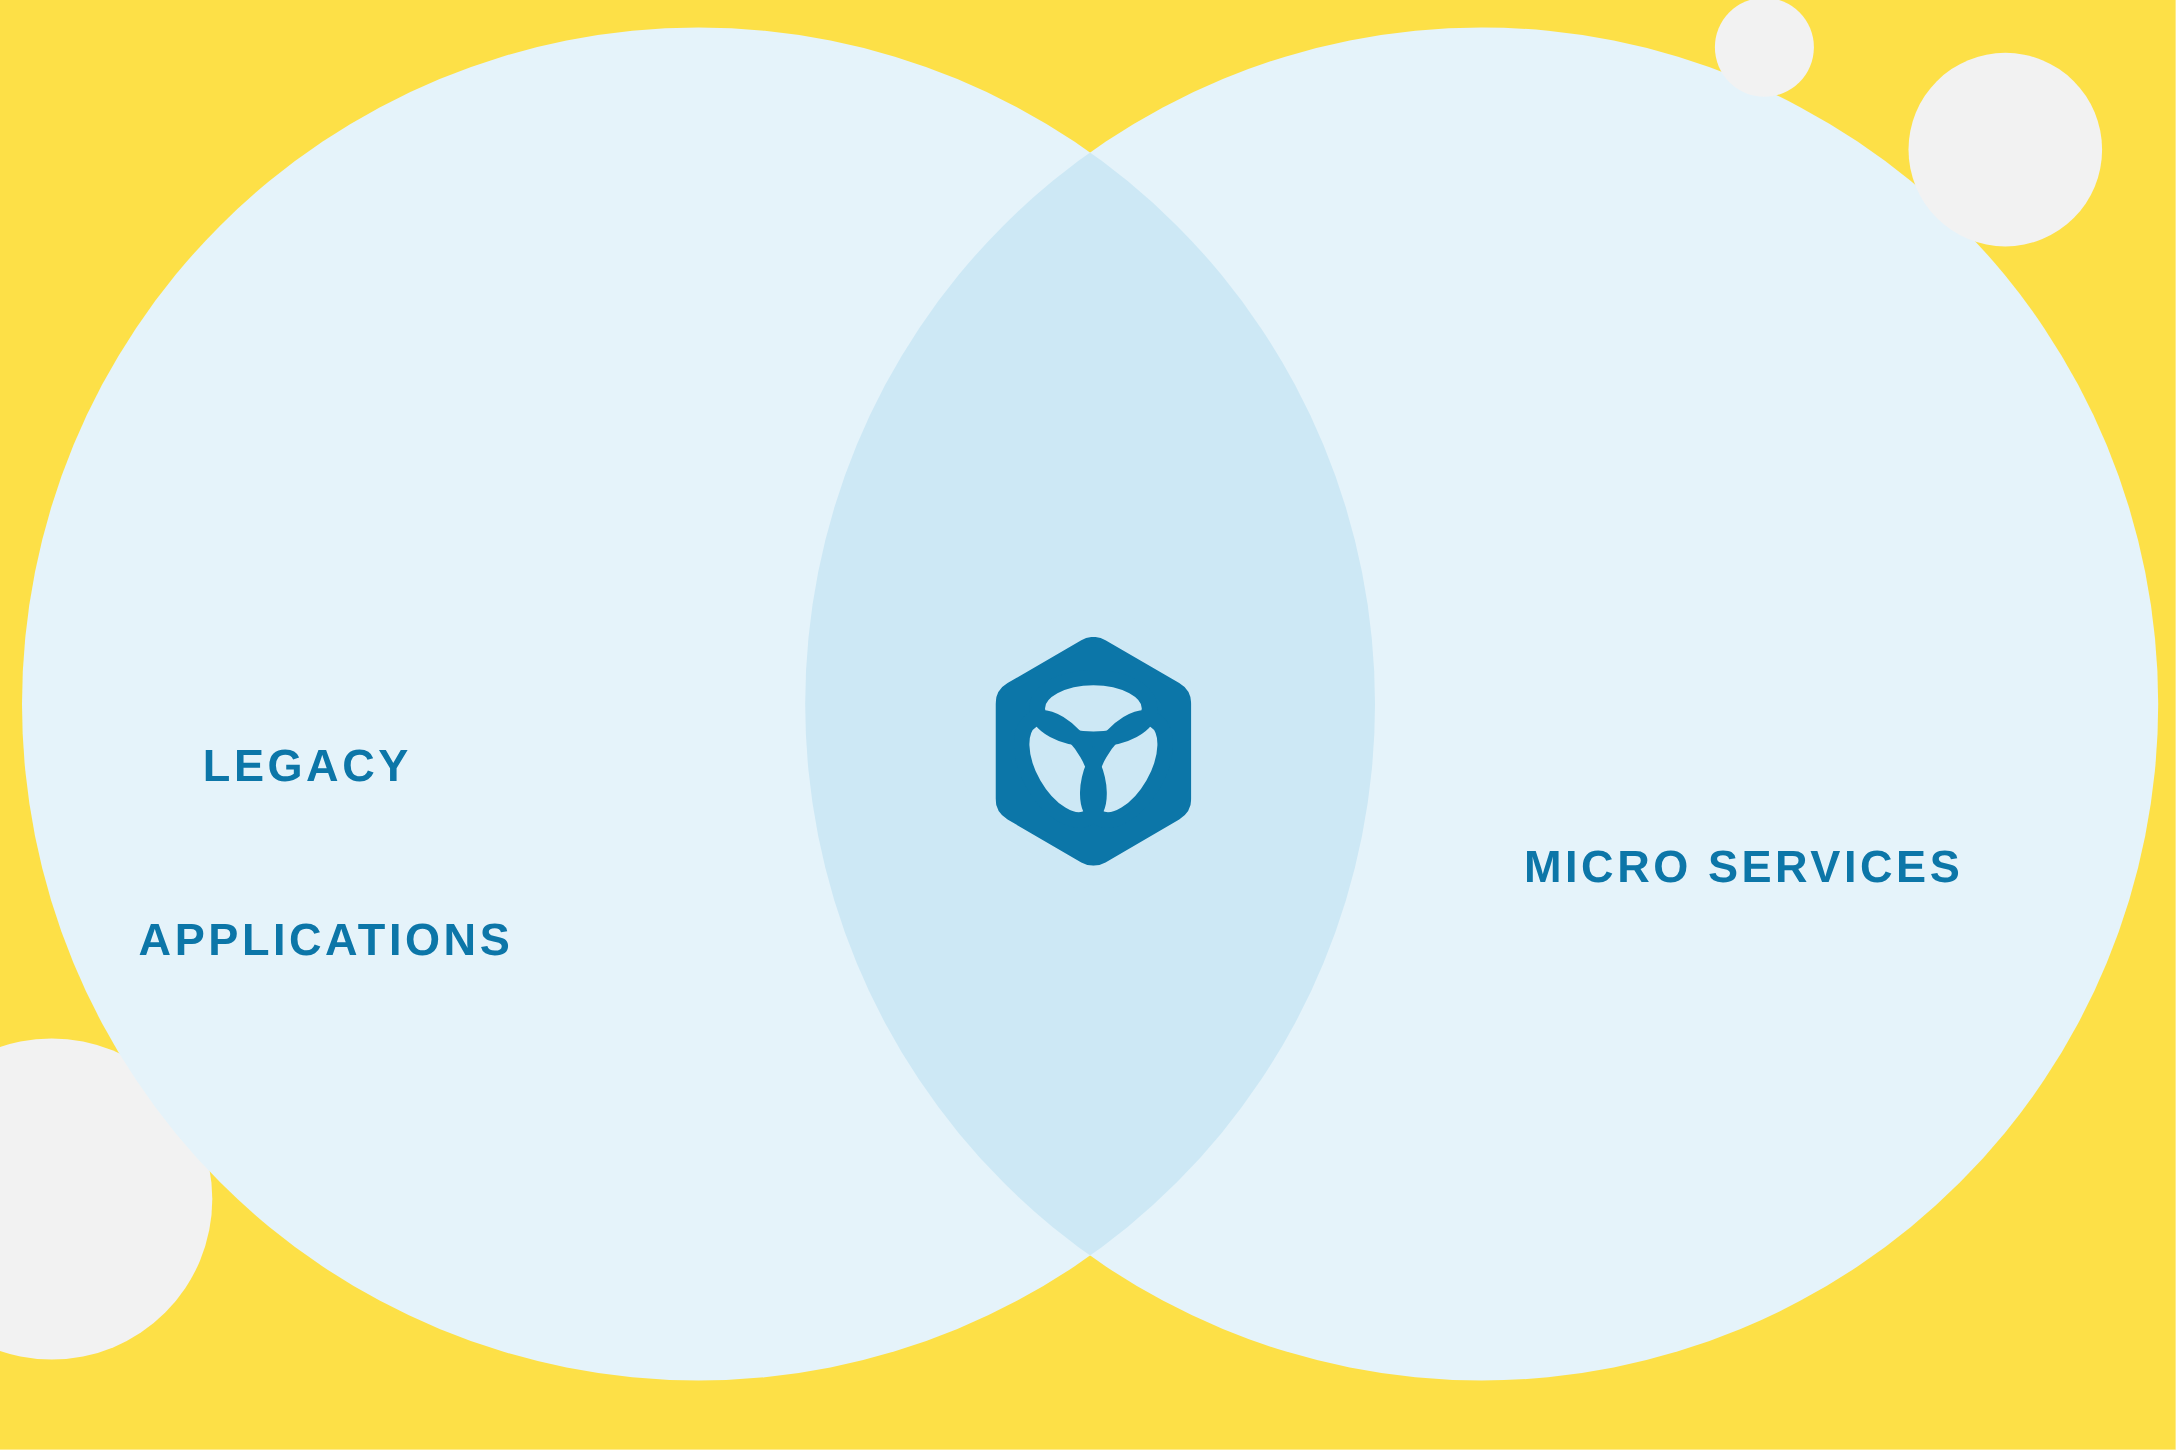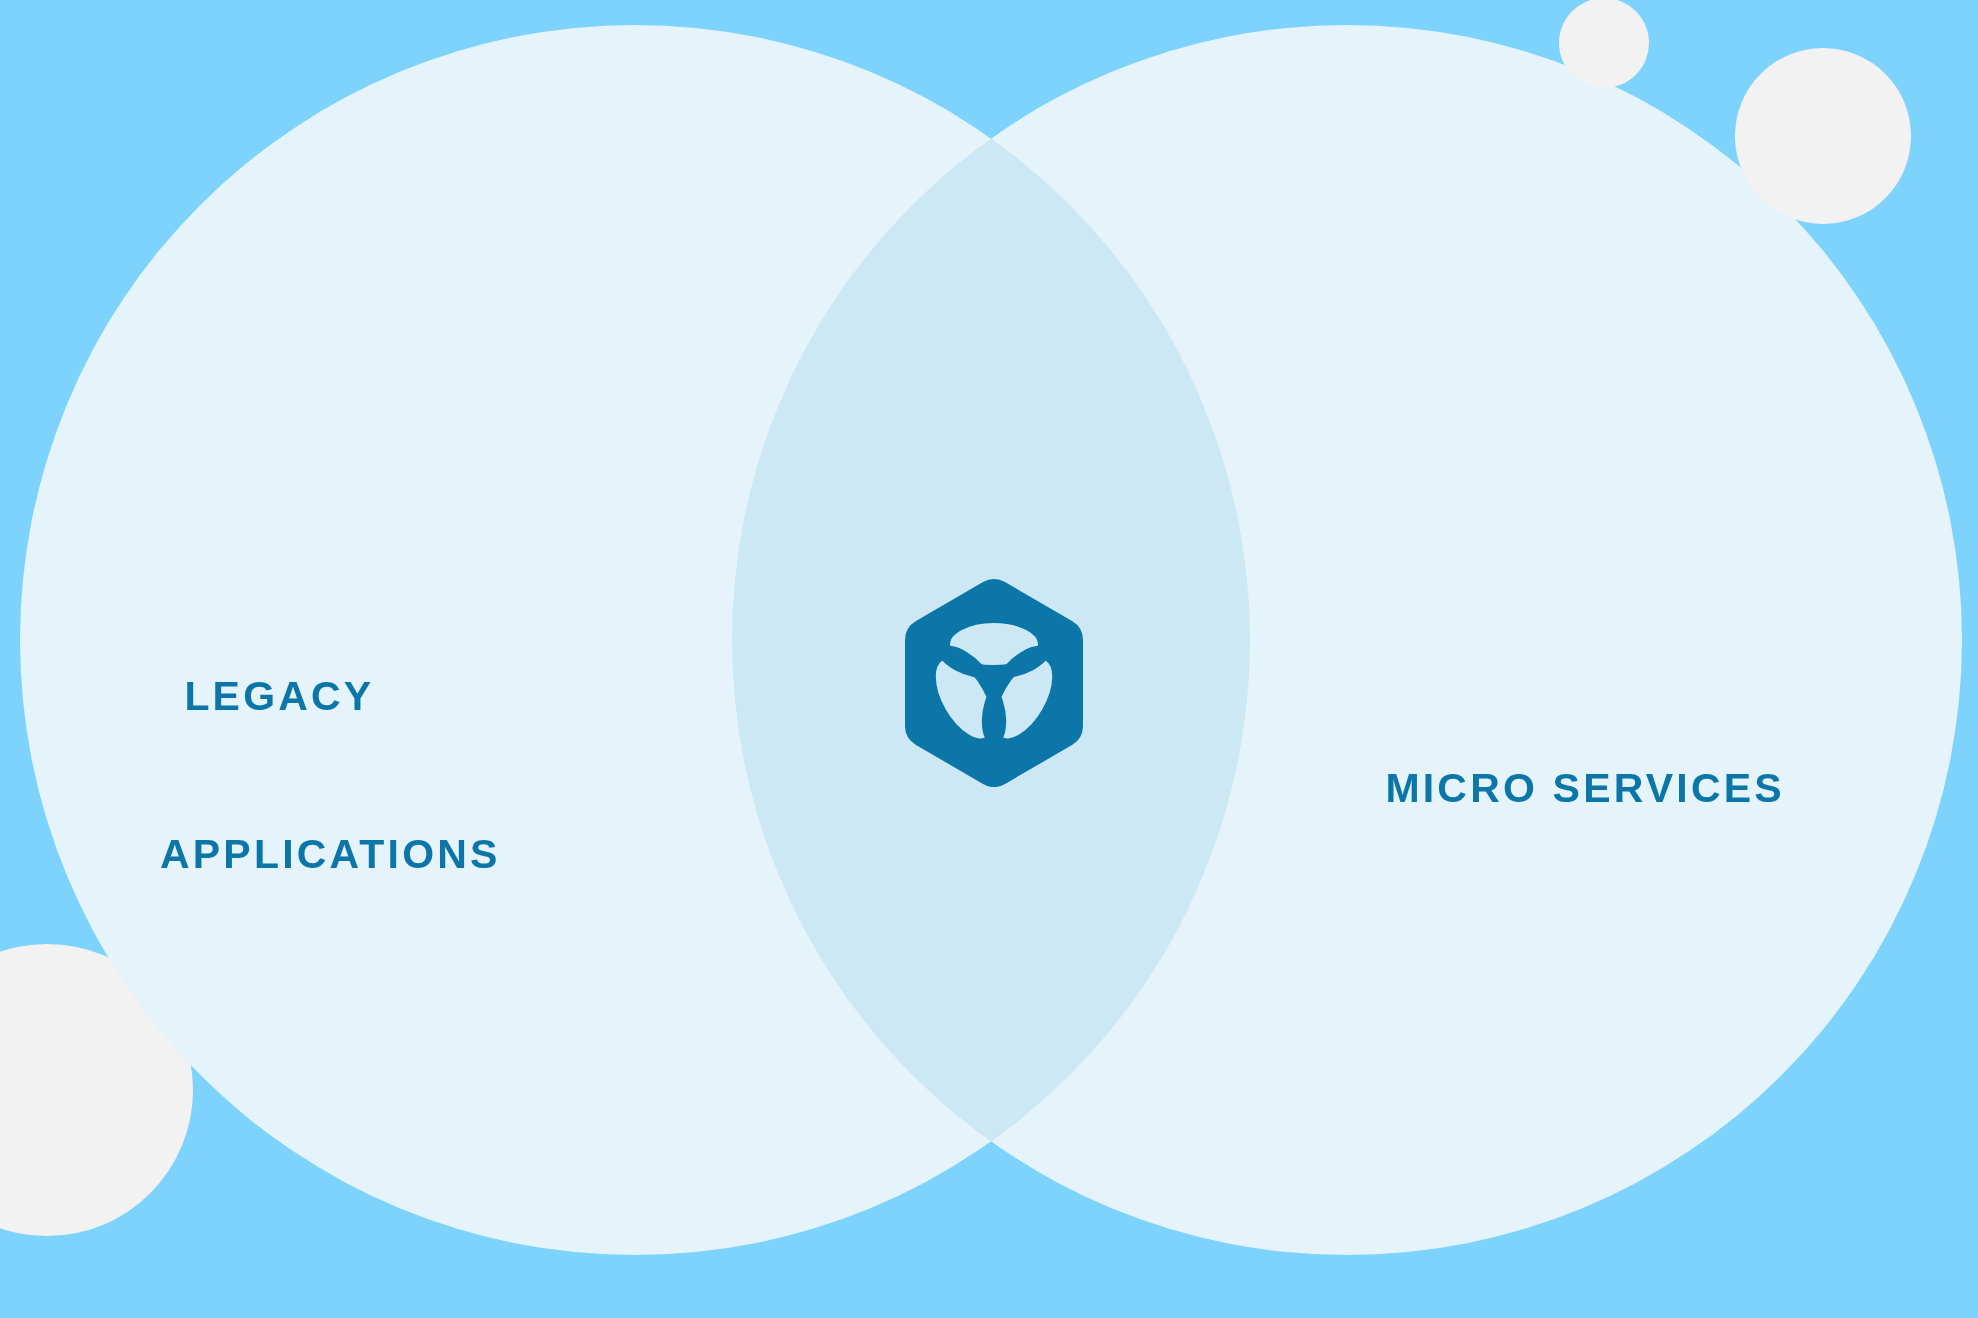--- a/index.html
+++ b/index.html
@@ -36,39 +36,39 @@
     line-height: 1.28;
     text-transform: uppercase;
     white-space: pre;
     user-select: none;
   }
   #label-legacy {
     left: 126px;
     top: 618px;
     text-align: left;
   }
-  #label-legacy .line2 { display: block; margin-left: 34px; }
+  #label-legacy .line2 { display: block; }
   #label-micro {
     left: 1327px;
     top: 710px;
     text-align: left;
   }
   #icon-wrap {
     position: absolute;
     left: 896px;
     top: 575px;
     width: 196px;
     height: 216px;
   }
   #icon-wrap svg { display: block; width: 196px; height: 216px; }
 </style>
 </head>
 <body>
 
-<div id="stage" style="width: 1978px; height: 1318px; background: #7dd3fc;">
+<div id="stage" style="width: 1978px; height: 1318px; background: #fde047;">
 
   <svg class="layer" id="decor-back-layer" viewBox="0 0 1978 1318">
     <circle id="decor-bl" cx="47" cy="1090" r="146" fill="#f2f2f2"></circle>
   </svg>
 
   <svg class="layer" id="venn-layer" viewBox="0 0 1978 1318">
     <defs>
       <clipPath id="clipLeft">
         <circle cx="635" cy="640" r="615"></circle>
       </clipPath>

